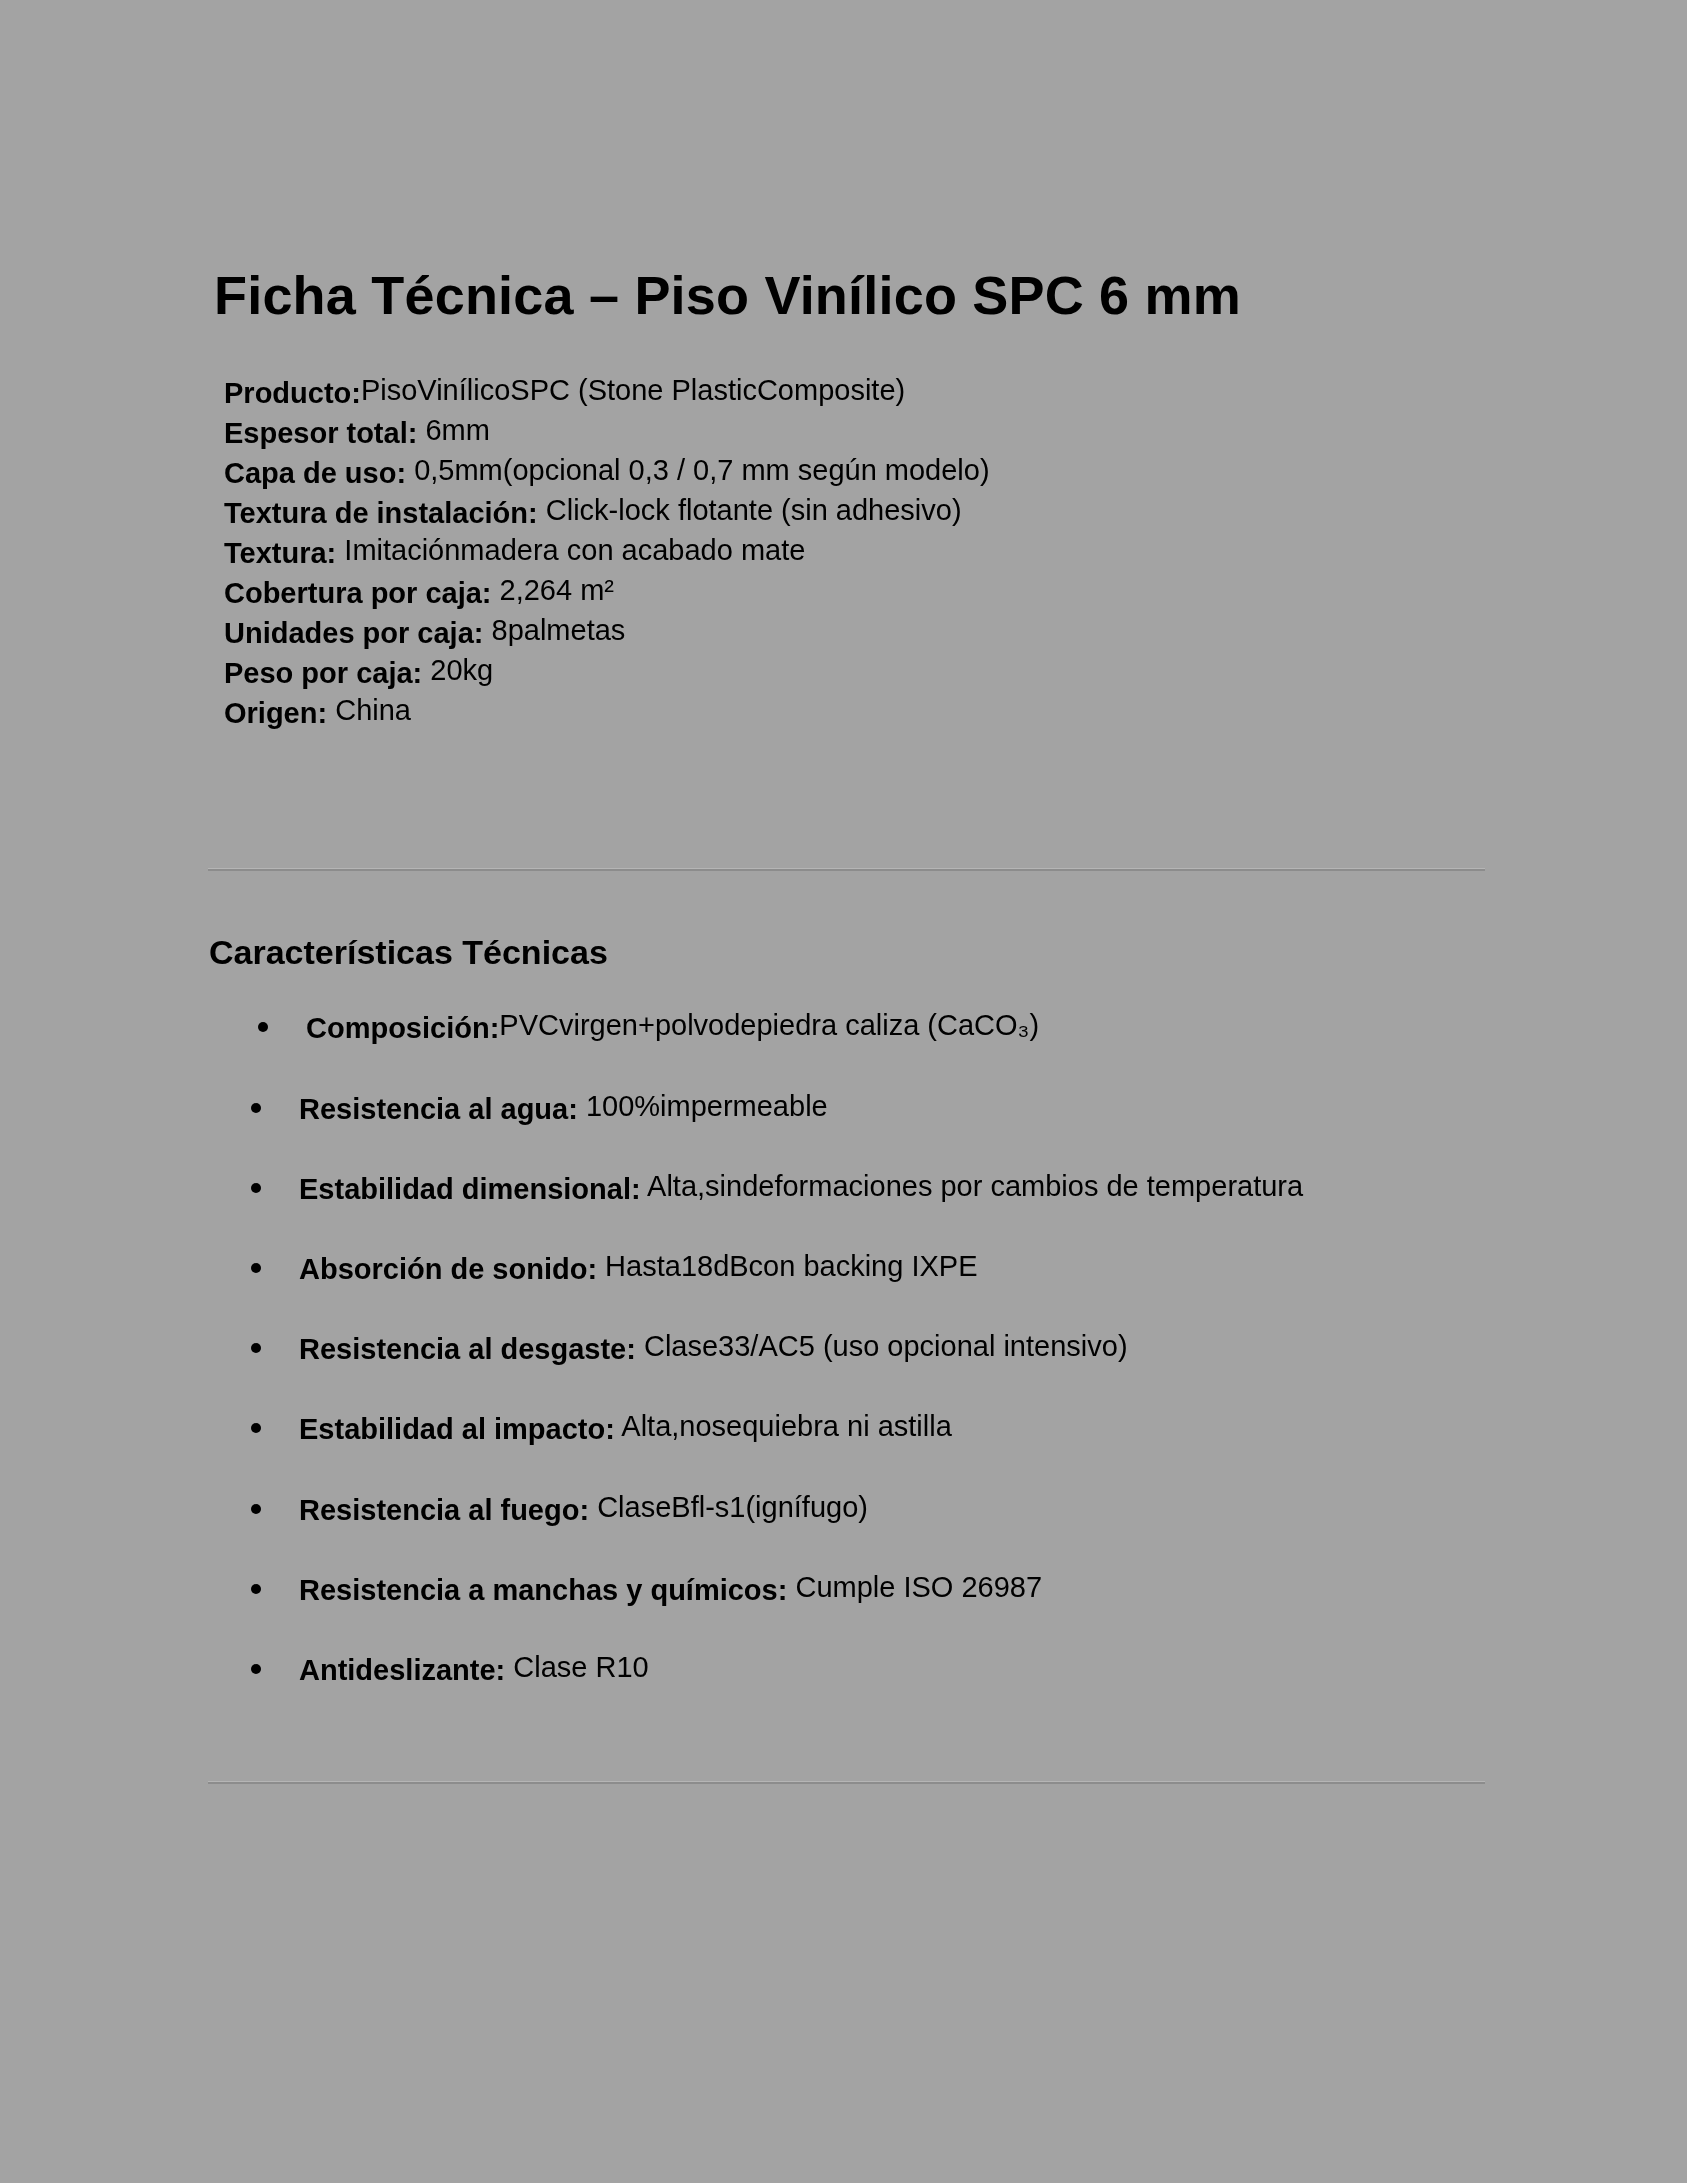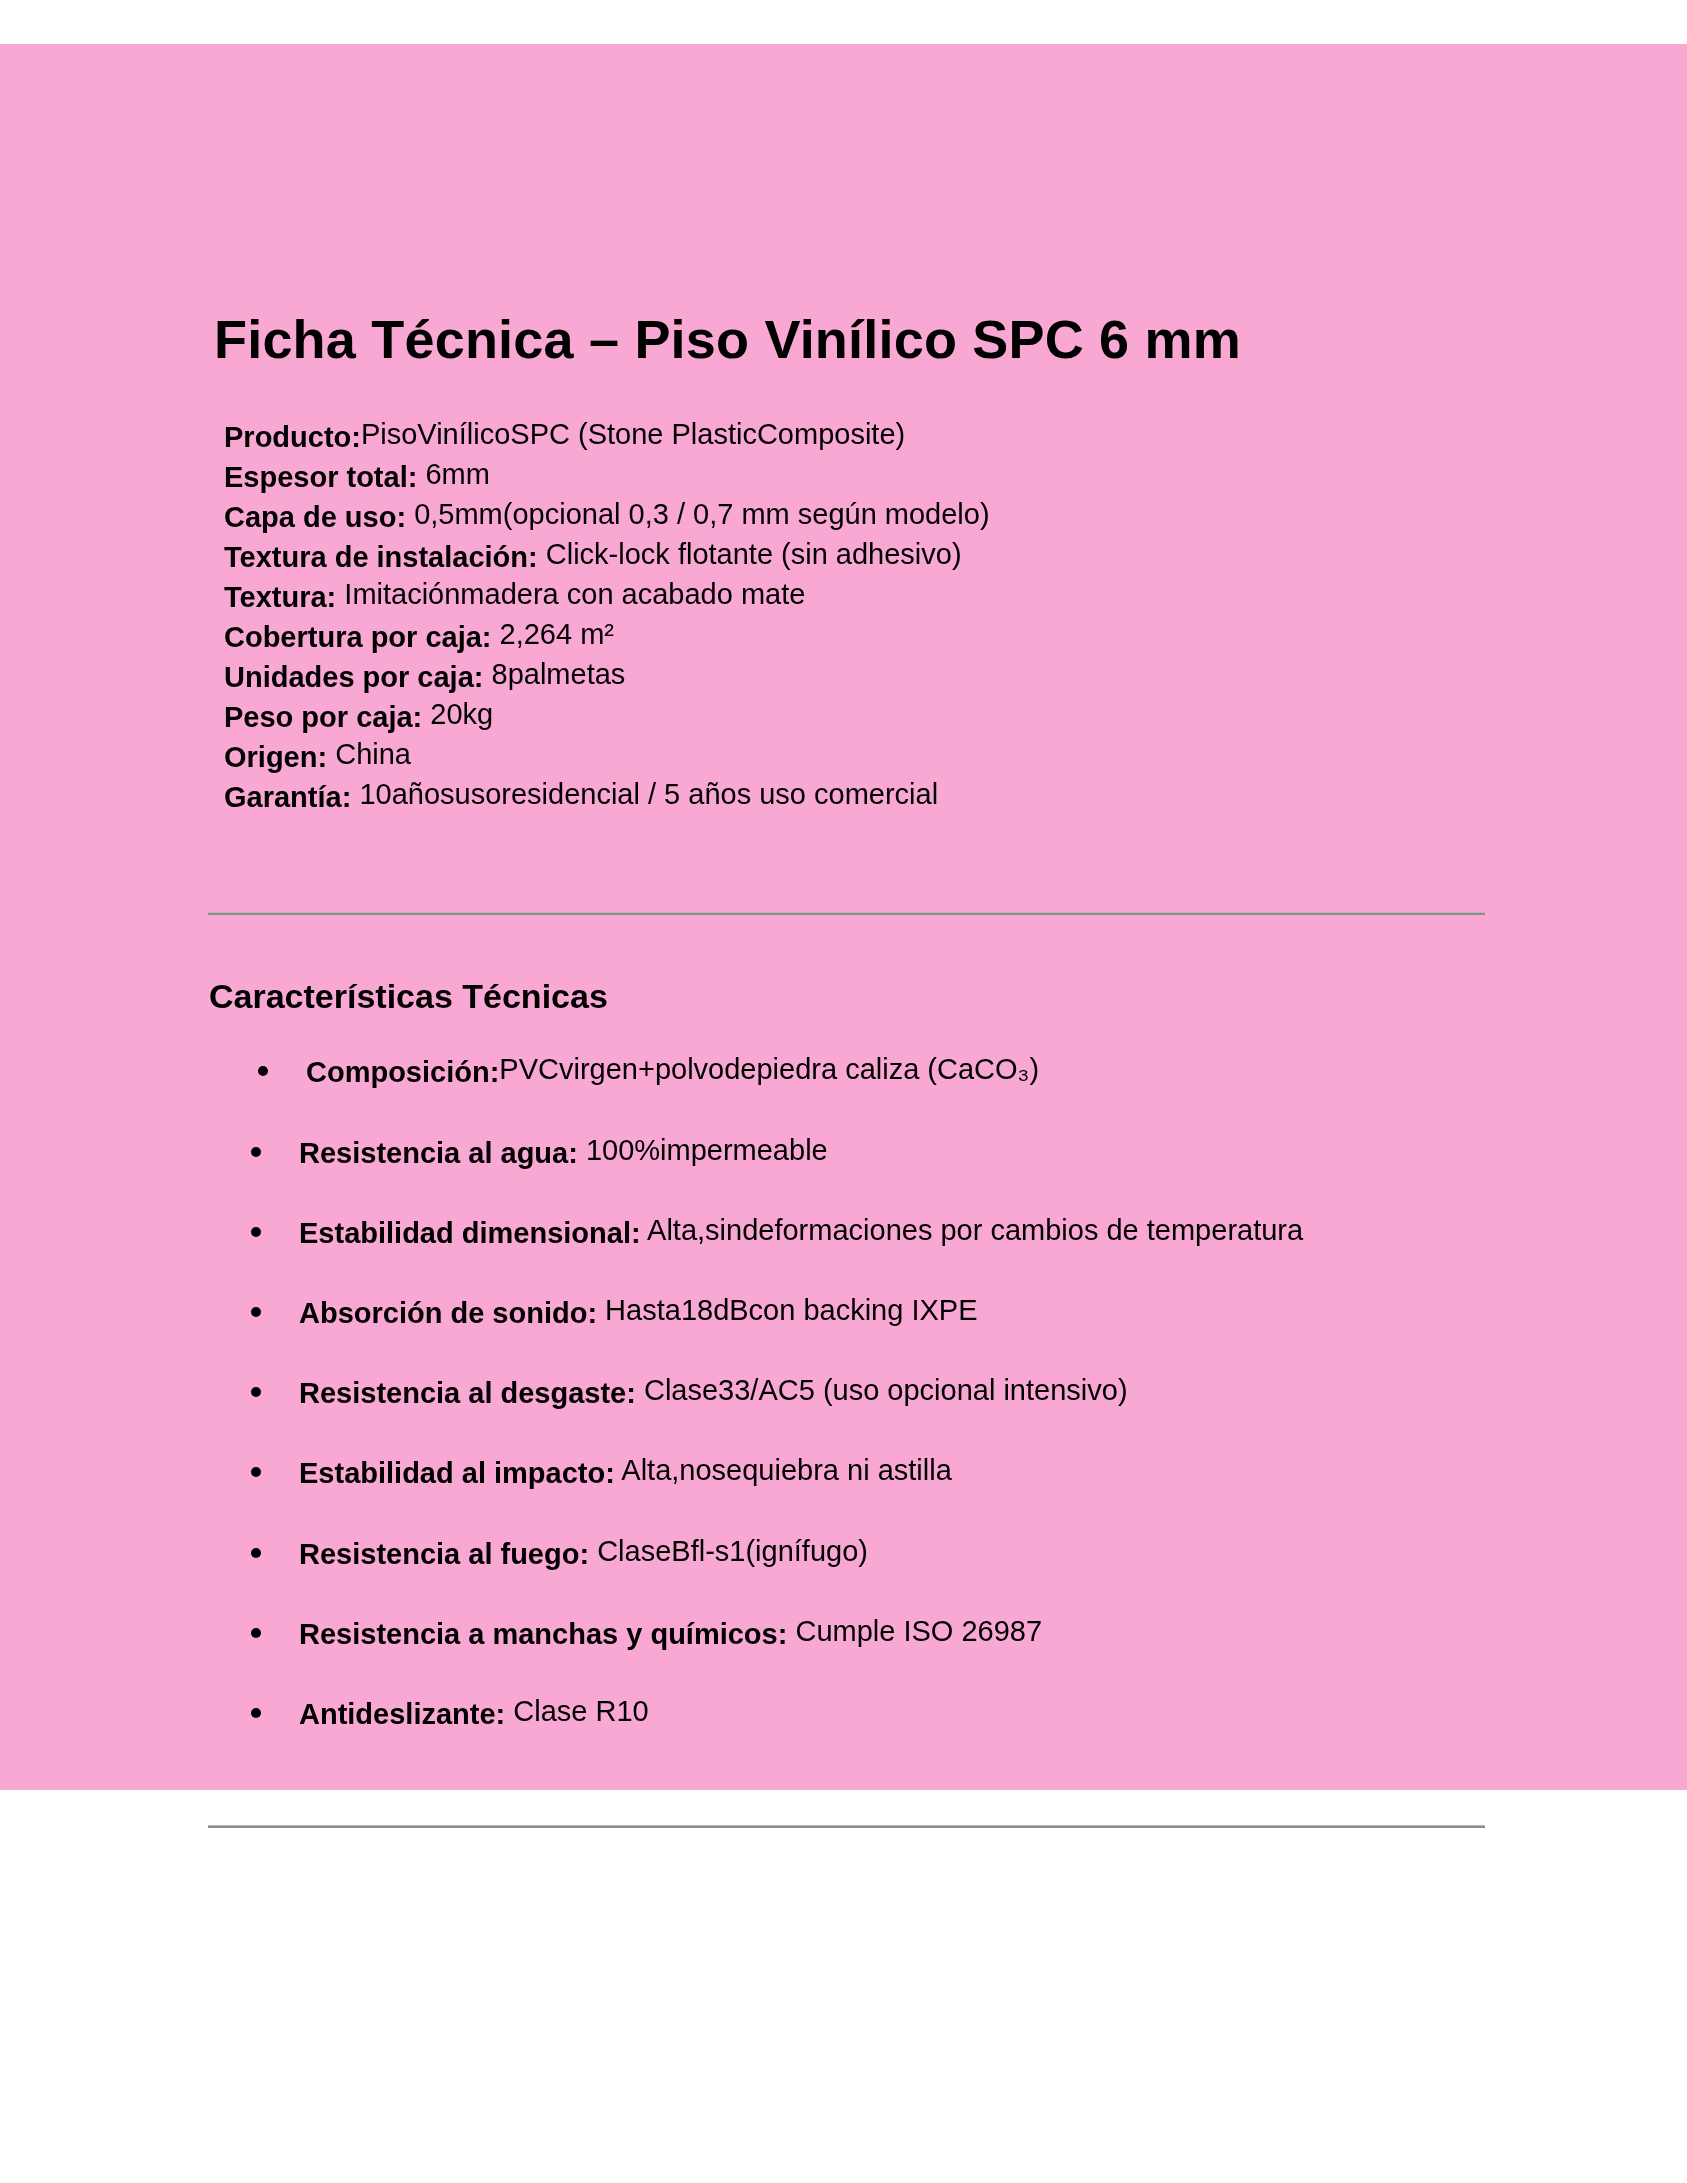--- a/index.html
+++ b/index.html
@@ -1,20 +1,20 @@
 <!DOCTYPE html>
 <html style="font-size:12.7px"><head>
 <meta charset="utf-8">
 <style>
   html, body { margin: 0; padding: 0; background: #ffffff; }
   body {
     width: 1687px; height: 2183px; position: relative; overflow: hidden;
     font-family: "Liberation Sans", sans-serif; color: #000000;
   }
-  .page { position: absolute; left: 0; top: 0; width: 1687px; height: 1746px; background: #f9a8d4; margin-top: 44px; }
+  .page { position: absolute; left: 0; top: 0; width: 1687px; height: 2183px; background: #a3a3a3; }
   .title {
     position: absolute; left: 214px; top: 268px;
     font-size: 54px; font-weight: bold; letter-spacing: 0.2px; white-space: nowrap;
     margin: 0; line-height: 1;
   }
   .specs { position: absolute; left: 224px; top: 370px; margin: 0; padding: 0; list-style: none; }
   .spec-row {
     font-size: 29px; line-height: 40px; white-space: nowrap; height: 40px;
   }
   .spec-row .lbl { font-weight: bold; font-size: 29px; position: relative; top: 3.2px; }
@@ -49,21 +49,20 @@
   <ul class="specs">
     <li class="spec-row"><span class="lbl">Producto:</span><span class="val">PisoVinílicoSPC (Stone PlasticComposite)</span></li>
     <li class="spec-row"><span class="lbl">Espesor total:</span><span class="val"> 6mm</span></li>
     <li class="spec-row"><span class="lbl">Capa de uso:</span><span class="val"> 0,5mm(opcional 0,3 / 0,7 mm según modelo)</span></li>
     <li class="spec-row"><span class="lbl">Textura de instalación:</span><span class="val"> Click-lock flotante (sin adhesivo)</span></li>
     <li class="spec-row"><span class="lbl">Textura:</span><span class="val"> Imitaciónmadera con acabado mate</span></li>
     <li class="spec-row"><span class="lbl">Cobertura por caja:</span><span class="val"> 2,264 m²</span></li>
     <li class="spec-row"><span class="lbl">Unidades por caja:</span><span class="val"> 8palmetas</span></li>
     <li class="spec-row"><span class="lbl">Peso por caja:</span><span class="val"> 20kg</span></li>
     <li class="spec-row"><span class="lbl">Origen:</span><span class="val"> China</span></li>
-    <li class="spec-row"><span class="lbl">Garantía:</span><span class="val"> 10añosusoresidencial / 5 años uso comercial</span></li>
   </ul>
 
   <div class="rule r1"></div>
 
   <h2 class="section-title">Características Técnicas</h2>
 
   <ul class="features">
     <li class="feature" style="left:306px; top:1011px;"><span class="bullet" style="left:-48px; top:11px;"></span><span class="lbl">Composición:</span><span class="val">PVCvirgen+polvodepiedra caliza (CaCO₃)</span></li>
     <li class="feature" style="left:299px; top:1092px;"><span class="bullet" style="left:-48px; top:11px;"></span><span class="lbl">Resistencia al agua:</span><span class="val"> 100%impermeable</span></li>
     <li class="feature" style="left:299px; top:1172px;"><span class="bullet" style="left:-48px; top:11px;"></span><span class="lbl">Estabilidad dimensional:</span><span class="val"> Alta,sindeformaciones por cambios de temperatura</span></li>

